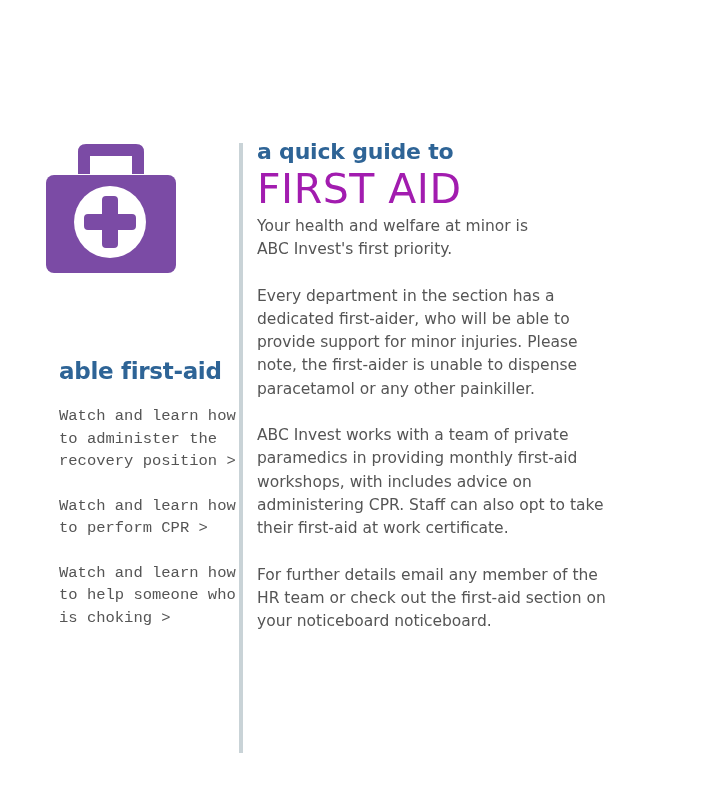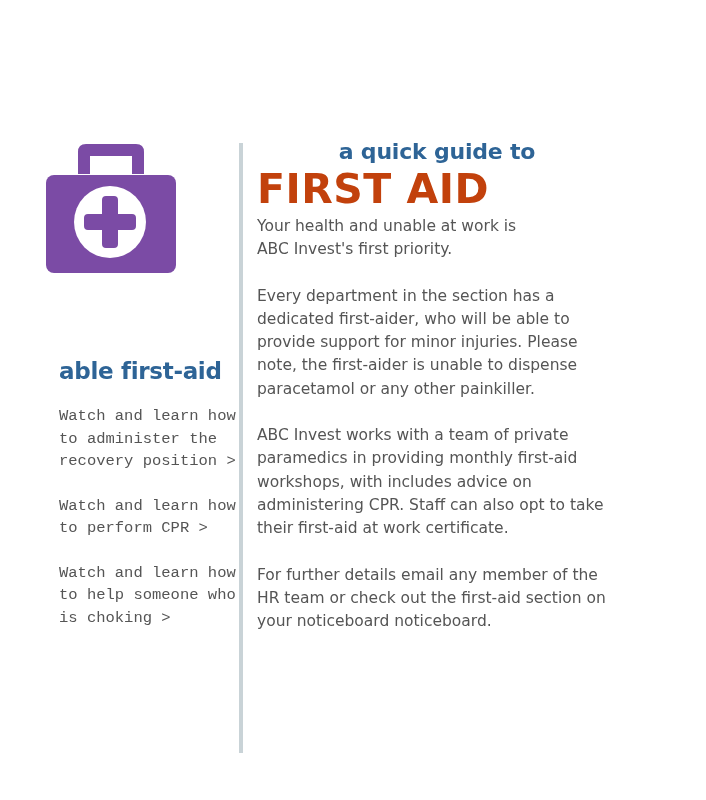--- a/index.html
+++ b/index.html
@@ -17,24 +17,24 @@
       color: #2e6496; font-weight: bold; font-size: 23px; letter-spacing: -0.3px;
       font-family: "DejaVu Sans", sans-serif;
     }
     .side-links { position: absolute; left: 59px; top: 405px; width: 180px; }
     .side-link {
       color: #555555; font-size: 15.5px; line-height: 22.5px; margin-bottom: 22px;
       cursor: pointer; white-space: pre-line; font-family: Liberation Mono, monospace;
     }
     .main { position: absolute; left: 257px; top: 138px; width: 360px; }
     .subtitle {
-      color: #2e6496; font-weight: bold; font-size: 22px; letter-spacing: -0.2px; line-height: 28px; text-align: center;
+      color: #2e6496; font-weight: bold; font-size: 22px; letter-spacing: -0.2px; line-height: 28px;
     }
     .title {
-      color: #c2410c; font-weight: bold; font-size: 41px; line-height: 46px; letter-spacing: 0.5px;
+      color: #a21caf; font-weight: normal; font-size: 41px; line-height: 46px; letter-spacing: 0.5px;
       margin-top: 0px;
     }
     .para {
       color: #555555; font-size: 15.5px; line-height: 23.3px; margin: 0 0 23px 0;
       white-space: pre-line;
     }
     .intro { margin-top: 3px; }
   </style>
 </head>
 <body>
@@ -63,21 +63,21 @@
   <div class="side-link">Watch and learn how
 to perform CPR &gt;</div>
   <div class="side-link">Watch and learn how
 to help someone who
 is choking  &gt;</div>
 </div>
 
 <div class="main">
   <div class="subtitle">a quick guide to</div>
   <div class="title">FIRST AID</div>
-  <p class="para intro">Your health and unable at work is
+  <p class="para intro">Your health and welfare at minor is
 ABC Invest's first priority.</p>
   <p class="para">Every department in the section has a
 dedicated first-aider, who will be able to
 provide support for minor injuries. Please
 note, the first-aider is unable to dispense
 paracetamol or any other painkiller.</p>
   <p class="para">ABC Invest works with a team of private
 paramedics in providing monthly first-aid
 workshops, with includes advice on
 administering CPR. Staff can also opt to take

